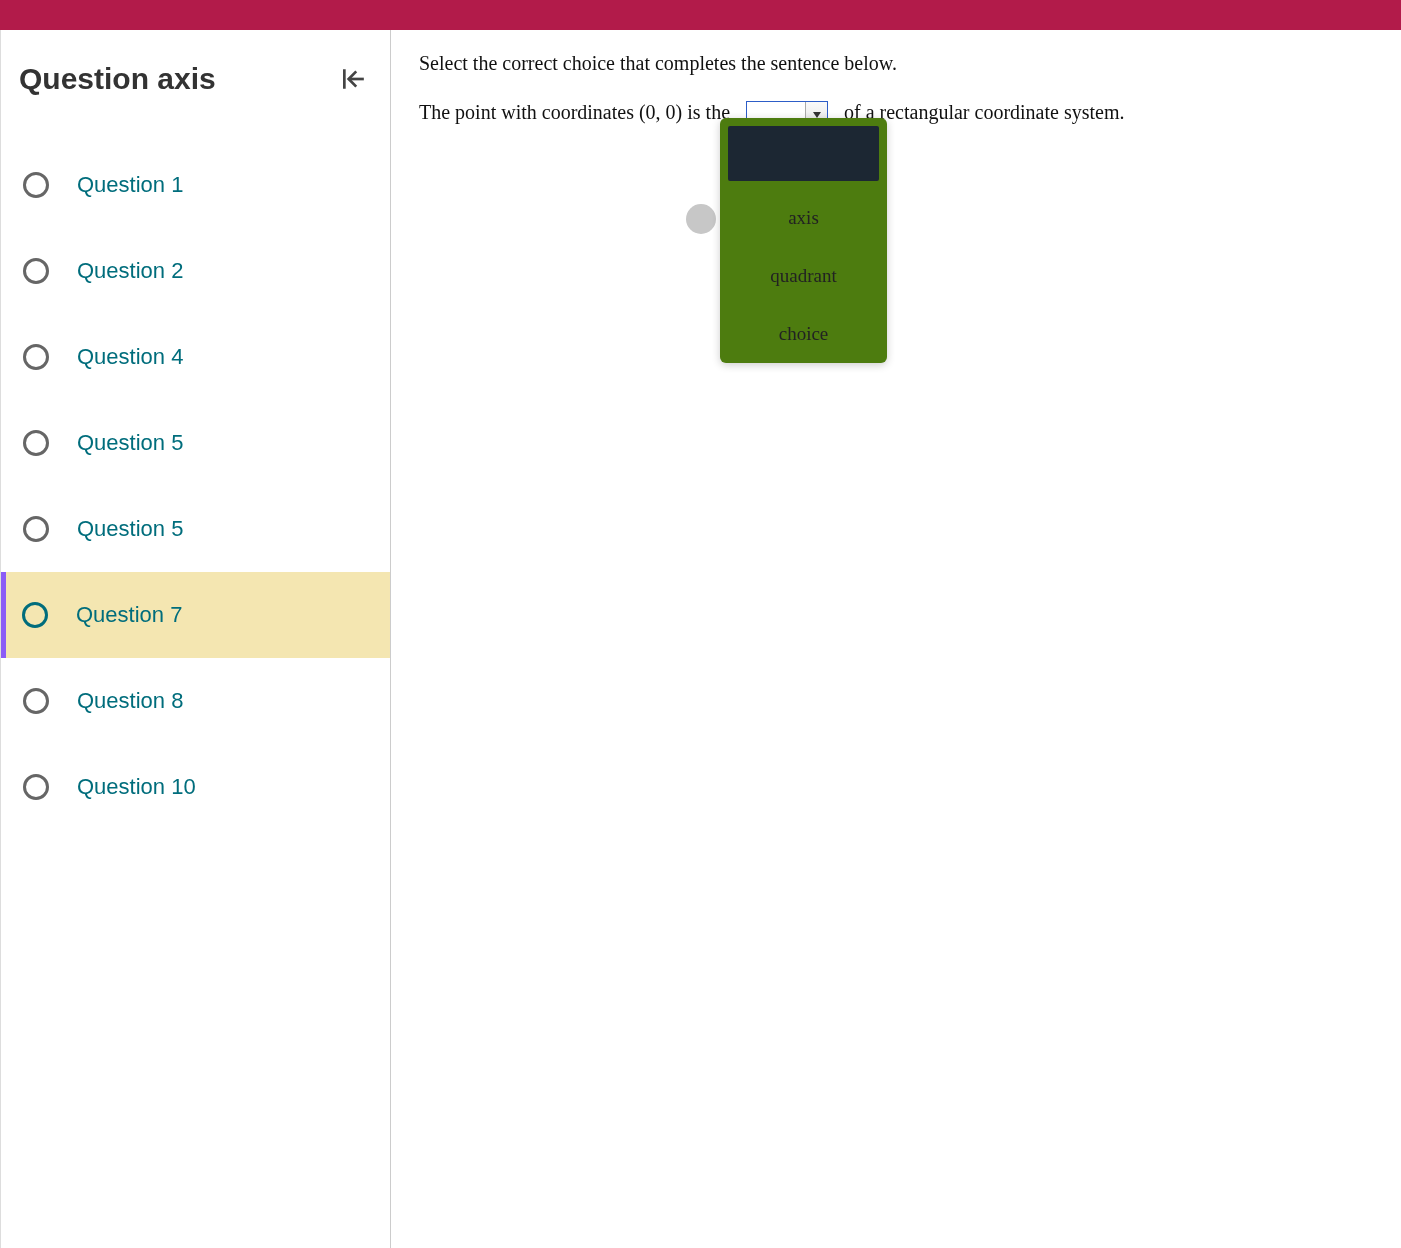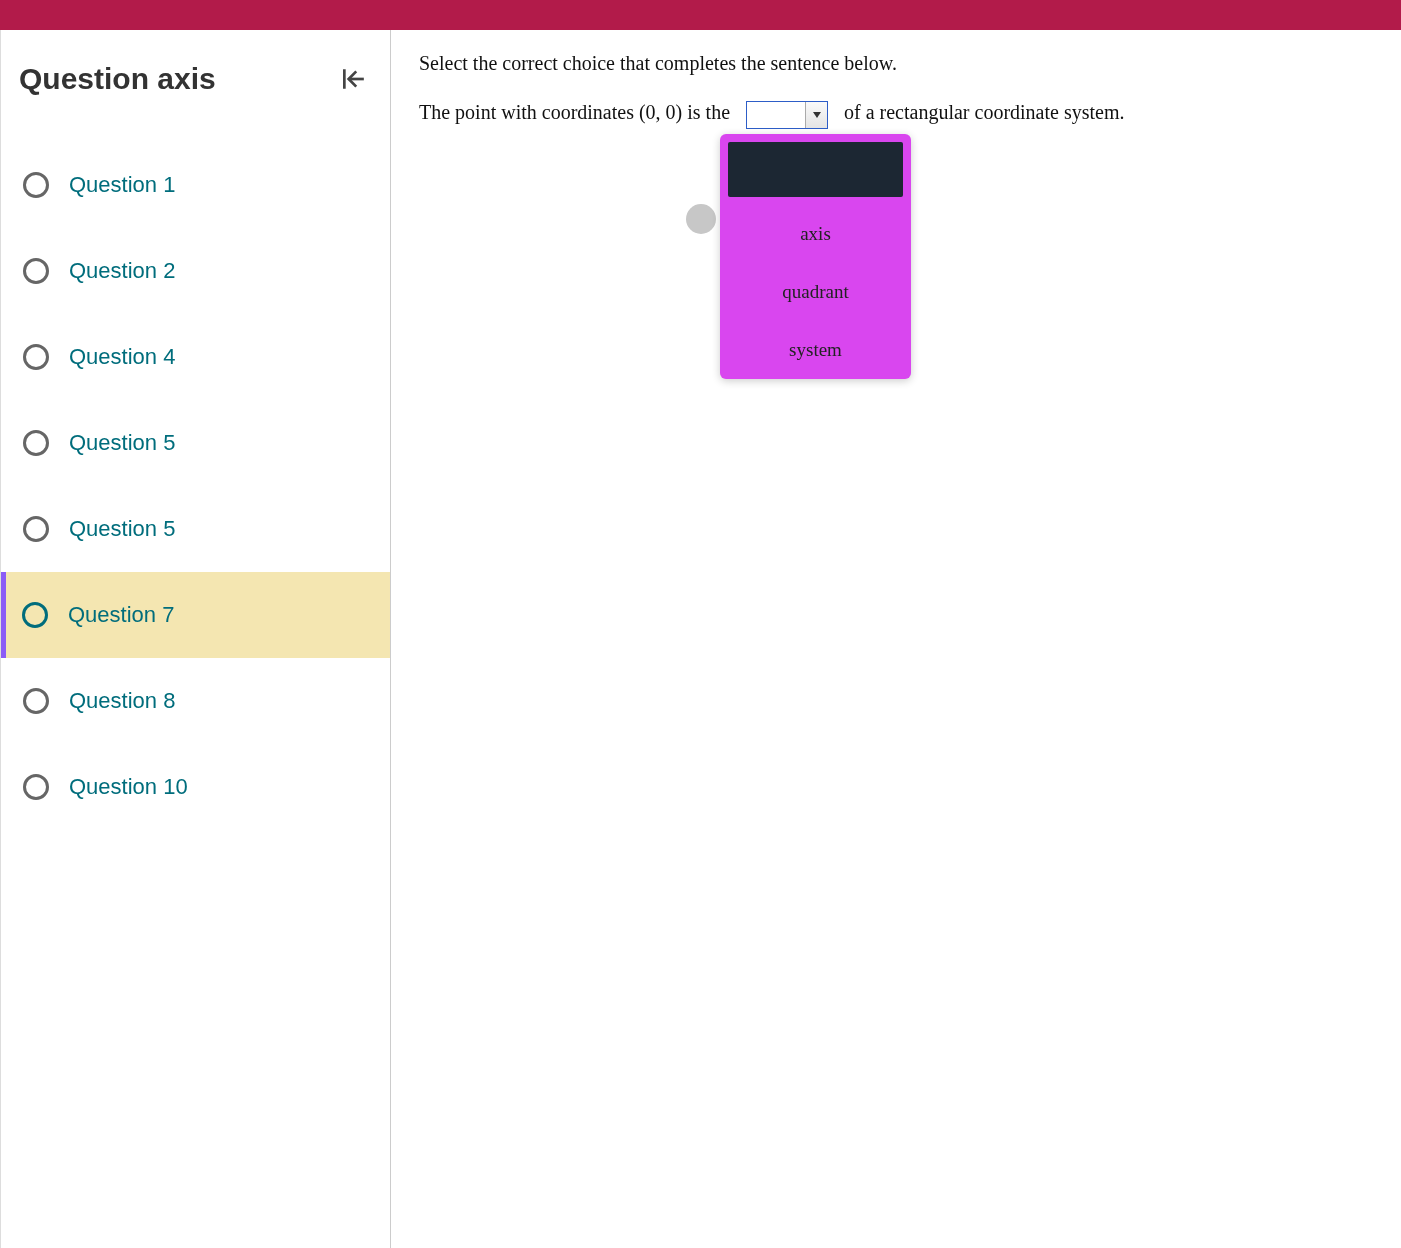--- a/index.html
+++ b/index.html
@@ -54,21 +54,21 @@
       stroke-width: 2.5;
       fill: none;
     }
     .question-list {
       list-style: none;
     }
     .question-item {
       display: flex;
       align-items: center;
       padding: 30px 10px 30px 22px;
-      gap: 20px;
+      gap: 28px;
       cursor: pointer;
     }
     .question-item.active {
       background: #f4e6b1;
       border-left: 5px solid #8b5cf6;
       padding-left: 16px;
     }
     .q-radio {
       width: 26px;
       height: 26px;
@@ -134,26 +134,26 @@
       position: absolute;
       width: 30px;
       height: 30px;
       border-radius: 50%;
       background: #c7c7c7;
       top: 174px;
       left: 295px;
     }
     .dropdown-menu {
       position: absolute;
-      top: 104px;
+      top: 88px;
       left: 329px;
-      background: #d946ef;
+      background: #4d7c0f;
       border-radius: 6px;
       box-shadow: 0 2px 8px rgba(0,0,0,0.2);
-      width: 191px;
+      width: 167px;
       overflow: hidden;
     }
     .dropdown-option {
       height: 58px;
       display: flex;
       align-items: center;
       justify-content: center;
       font-size: 19px;
       color: #222;
       cursor: pointer;
@@ -240,18 +240,18 @@
       <div class="dropdown-option blank">
         <span></span>
       </div>
       <div class="dropdown-option">
         <span>axis</span>
       </div>
       <div class="dropdown-option">
         <span>quadrant</span>
       </div>
       <div class="dropdown-option">
-        <span>system</span>
+        <span>choice</span>
       </div>
     </div>
   </main>
 
 </div>
 
 </body></html>

